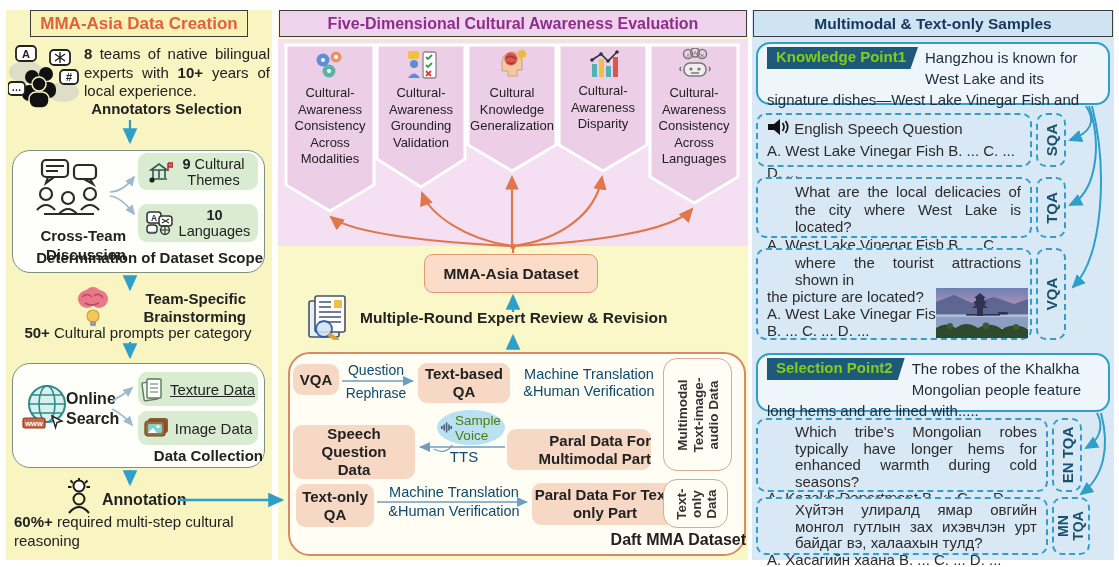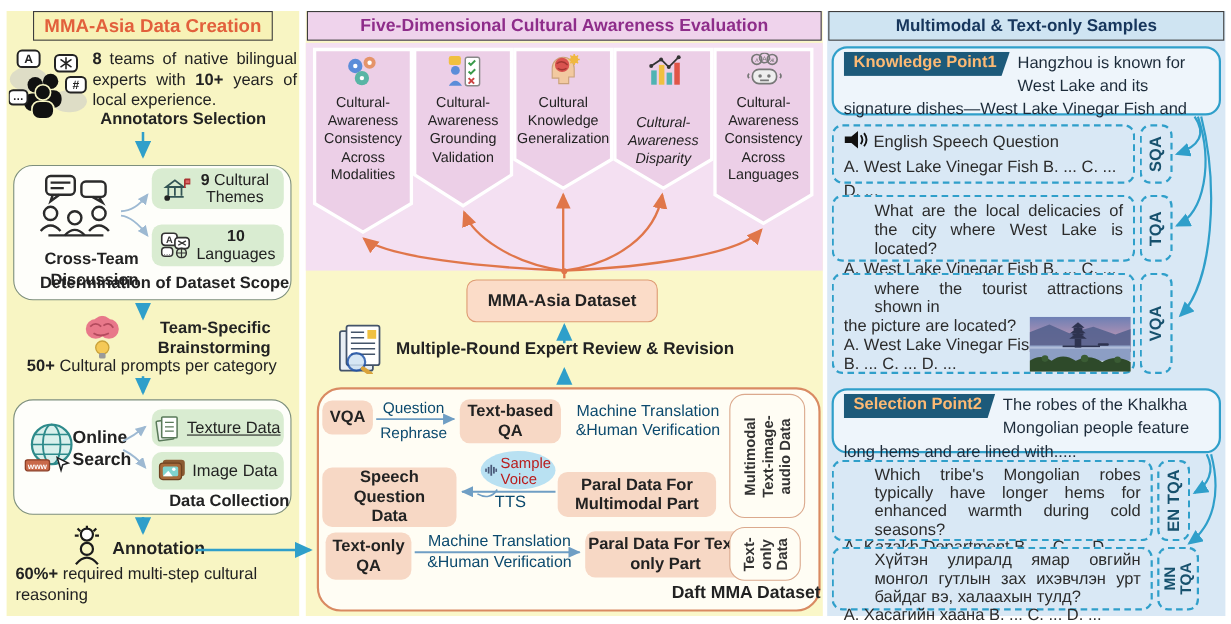--- a/index.html
+++ b/index.html
@@ -36,25 +36,25 @@
         justify-content:center;text-align:center;font-weight:700;font-size:15px;line-height:18px;box-sizing:border-box;}
   .dataset-box{position:absolute;background:#fbdcc8;border:1.6px solid #de9b73;border-radius:9px;
         display:flex;align-items:center;justify-content:center;font-weight:700;font-size:15.5px;}
   .daft{position:absolute;left:288px;top:352px;width:458px;height:204px;background:#fffdf4;
         border:2px solid #d98a62;border-radius:22px;box-sizing:border-box;}
   .flowlabel{position:absolute;font-size:14px;text-align:center;line-height:16px;color:#0c4a6e;}
   .rtag{position:absolute;background:#fffdf4;border:1.6px solid #dba98d;border-radius:14px;box-sizing:border-box;}
   .rot{position:absolute;left:50%;top:50%;transform:translate(-50%,-50%) rotate(-90deg);
        text-align:center;font-weight:700;color:#333;}
   .ellipse{position:absolute;background:#b9e1f2;border-radius:50%;display:flex;align-items:center;
-       justify-content:center;gap:3px;font-size:13.5px;line-height:15px;color:#b91c1c;}
+       justify-content:center;gap:3px;font-size:13.5px;line-height:15px;color:#4d7c0f;}
   
   .kp{position:absolute;left:756px;width:354px;background:#eef5fb;border:2px solid #2f9fca;
       border-radius:14px;box-sizing:border-box;padding:3px 9px;font-size:15px;line-height:21px;color:#1c2b3a;}
-  .kp-tag{float:left;background:#1d5a7a;color:#fdba74;font-weight:700;font-size:15px;
+  .kp-tag{float:left;background:#1d5a7a;color:#84cc16;font-weight:700;font-size:15px;
       padding:0 12px 2px 9px;margin:0 7px 1px 0;height:20px;line-height:20px;
       clip-path:polygon(0 0,100% 0,95% 100%,0 100%);}
   .qa{position:absolute;left:756px;background:#d9e8f5;border:2px dashed #2f9fca;border-radius:10px;
       box-sizing:border-box;padding:3px 9px;font-size:15px;color:#2b2b2b;}
   .qa .q{text-align:justify;margin-left:28px;}
   .ttag{position:absolute;border:2px dashed #2f9fca;border-radius:10px;box-sizing:border-box;}
   .ttag .rot{color:#17516e;font-size:15px;white-space:nowrap;line-height:15px;}
   svg{display:block;}
   .ovl{position:absolute;left:0;top:0;pointer-events:none;}
 </style>
@@ -270,21 +270,21 @@
     <circle cx="13" cy="21" r="1.6" fill="#777" stroke="none"></circle>
       <circle cx="21" cy="21" r="1.6" fill="#777" stroke="none"></circle>
     <path d="M13,25 h8"></path>
       <path d="M3,19 q-2,2 0,4 M31,19 q2,2 0,4"></path>
   </svg>
 </span>
 
 <div class="chev-label" style="left:286px;top:85px;">Cultural-Awareness Consistency Across Modalities</div>
 <div class="chev-label" style="left:377px;top:85px;">Cultural-Awareness Grounding Validation</div>
 <div class="chev-label" style="left:468px;top:85px;">Cultural Knowledge Generalization</div>
-<div class="chev-label" style="left:559px;top:103px;font-style:italic;">Cultural-Awareness Disparity</div>
+<div class="chev-label" style="left:559px;top:83px;">Cultural-Awareness Disparity</div>
 <div class="chev-label" style="left:650px;top:85px;">Cultural-Awareness Consistency Across Languages</div>
 
 <div class="dataset-box" style="left:424px;top:254px;width:172px;height:37px;">MMA-Asia Dataset</div>
 <span class="abs" style="left:306px;top:294px;">
   <svg width="48" height="46" viewBox="0 0 48 46">
     <rect x="3" y="7" width="30" height="36" rx="2" fill="#e8eef4" stroke="#44546a" stroke-width="1.6"></rect>
     <rect x="9" y="2" width="30" height="36" rx="2" fill="#fff" stroke="#44546a" stroke-width="1.6"></rect>
     <rect x="28" y="6" width="8" height="8" fill="#f0c040"></rect>
     <path d="M13,8 h12 M13,13 h12 M13,18 h22 M13,23 h22 M13,28 h22" stroke="#44546a" stroke-width="1.3"></path>
     <circle cx="18" cy="35" r="8" fill="#cfe2f3" opacity=".85" stroke="#2255aa" stroke-width="2"></circle>
@@ -312,21 +312,21 @@
         <rect x="7.2" y="2.5" width="1.6" height="6"></rect>
       <rect x="9.4" y="4" width="1.6" height="3"></rect>
     </svg>
   </span>
   <span>
     <div>Sample</div>
       <div>Voice</div>
   </span>
 </div>
 <div class="flowlabel" style="left:444px;top:449px;width:40px;font-size:15px;">TTS</div>
-<div class="pbox" style="left:507px;top:429px;width:144px;height:41px;">Paral Data For Multimodal Part</div>
+<div class="pbox" style="left:507px;top:429px;width:144px;height:41px;text-align:right;">Paral Data For Multimodal Part</div>
 <div class="rtag" style="left:663px;top:358px;width:69px;height:113px;">
   <div class="rot" style="width:108px;font-size:13.5px;line-height:15.5px;">
     <div>Multimodal</div>
       <div>Text-image-</div>
       <div>audio Data</div>
   </div>
 </div>
 <div class="pbox" style="left:296px;top:484px;width:78px;height:43px;padding:0 4px;">Text-only QA</div>
 <div class="flowlabel" style="left:380px;top:484px;width:148px;font-size:14.5px;line-height:17px;">
   <div>Machine Translation</div>

